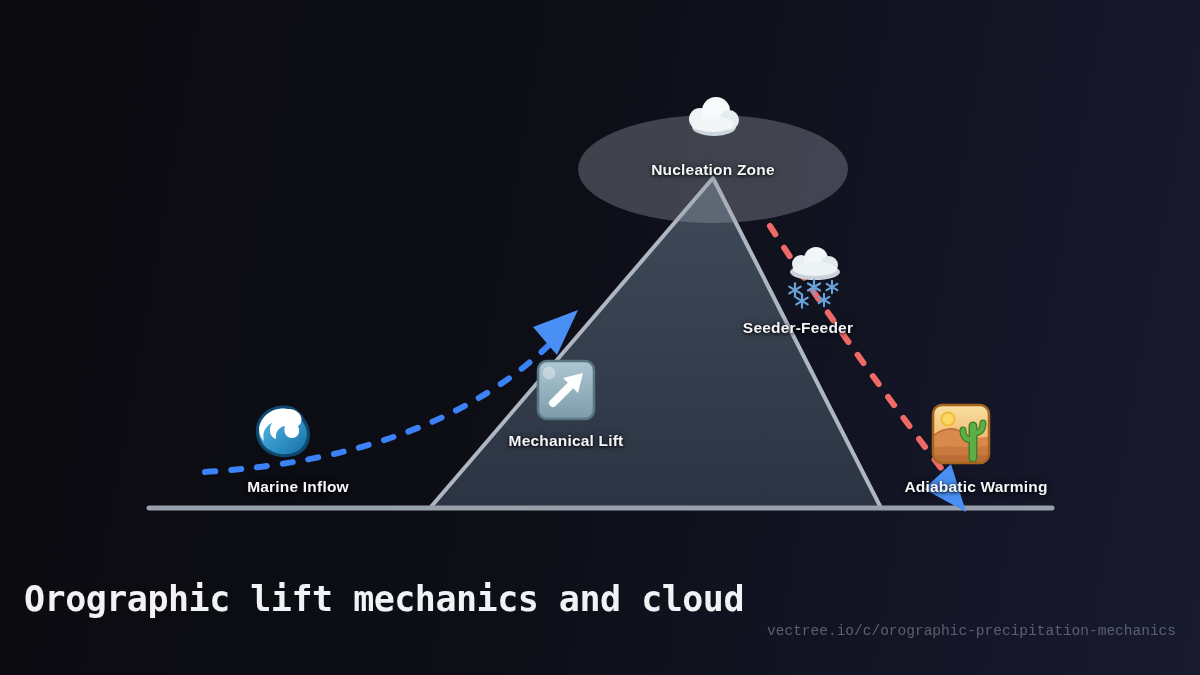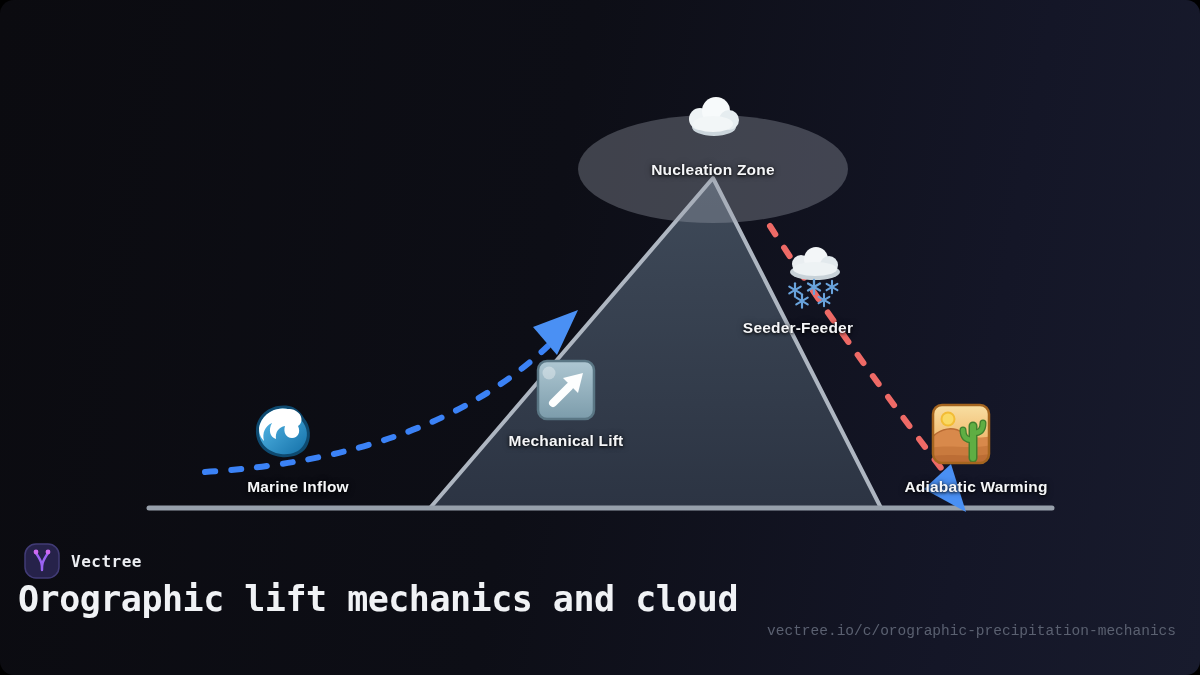--- a/index.html
+++ b/index.html
@@ -1,37 +1,36 @@
 <!DOCTYPE html>
 <html><head>
 <meta charset="utf-8">
 <style>
   html,body { margin:0; padding:0; background:#000; }
   .stage {
     position:relative; width:1200px; height:675px; overflow:hidden;
     background: linear-gradient(100deg, #0b0b10 0%, #0d0e16 45%, #141627 80%, #181b2d 100%);
     font-family:"Liberation Sans", sans-serif;
-    border-radius:14px;
   }
   .diagram { position:absolute; left:0; top:0; }
   .label {
     position:absolute; transform:translate(-50%,-50%);
     color:#f5f6f8; font-weight:bold; font-size:15.5px; letter-spacing:.2px;
     white-space:nowrap; text-shadow:0 1px 3px rgba(0,0,0,.9), 0 0 6px rgba(0,0,0,.5);
   }
   .brand-row {
     position:absolute; left:24px; top:543px;
     display:flex; align-items:center; gap:11px;
   }
   .brand-name {
     color:#eceef2; font-family:"DejaVu Sans Mono", monospace;
     font-weight:bold; font-size:16px; letter-spacing:.5px;
   }
   .title {
-    position:absolute; left:18px; top:582px;
+    position:absolute; left:24px; top:582px;
     color:#f0f2f5; font-family:"DejaVu Sans Mono", monospace;
     font-weight:bold; font-size:35px; line-height:34px; letter-spacing:-0.5px;
     white-space:nowrap;
   }
   .url {
     position:absolute; right:24px; top:623px;
     color:#5a6070; font-family:Liberation Mono, monospace; font-size:14.5px;
     white-space:nowrap;
   }
 </style>
@@ -135,29 +134,20 @@
       <rect x="-28" y="-29" width="56" height="58" rx="9" fill="none" stroke="#a5651f" stroke-width="2.5"></rect>
     </g>
   </svg>
 
   <div class="label" style="left:713px; top:170px;">Nucleation Zone</div>
   <div class="label" style="left:798px; top:328px;">Seeder-Feeder</div>
   <div class="label" style="left:566px; top:441px;">Mechanical Lift</div>
   <div class="label" style="left:298px; top:487px;">Marine Inflow</div>
   <div class="label" style="left:962px; top:487px;margin-left:14px;">Adiabatic Warming</div>
 
-  <div class="brand-row">
-    <svg width="36" height="36" viewBox="0 0 36 36">
-      <rect x="1" y="1" width="34" height="34" rx="11" fill="#26224a" stroke="#413b76" stroke-width="1.5"></rect>
-      <path d="M18,27 C18,21 18,19 12,10 M18,27 C18,21 18,19 24,10" stroke="#9a63f2" stroke-width="2.4" fill="none" stroke-linecap="round"></path>
-      <circle cx="12" cy="9" r="2.4" fill="#cf6af2"></circle>
-      <circle cx="24" cy="9" r="2.4" fill="#cf6af2"></circle>
-    </svg>
-    <div class="brand-name">Vectree</div>
-  </div>
 
   <div class="title">
     <div>Orographic lift mechanics and cloud</div>
   </div>
 
   <div class="url">vectree.io/c/orographic-precipitation-mechanics</div>
 
 </div>
 
 </body></html>

